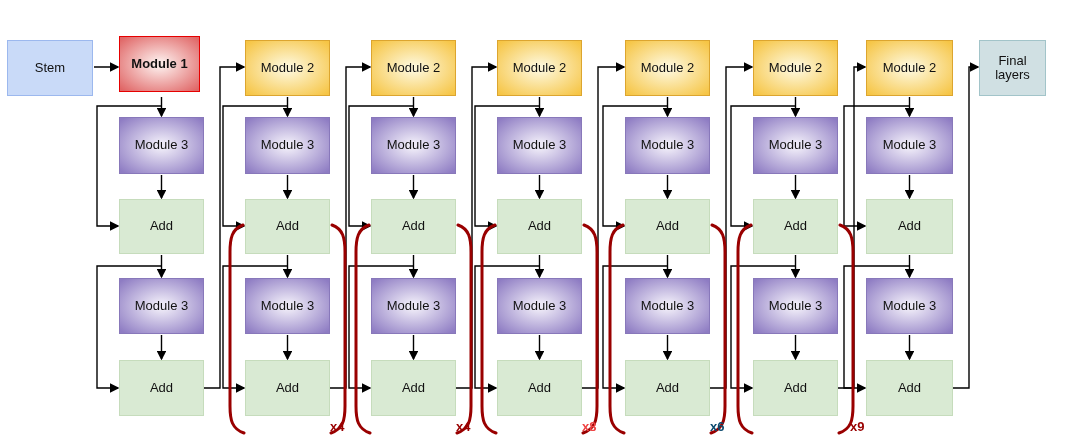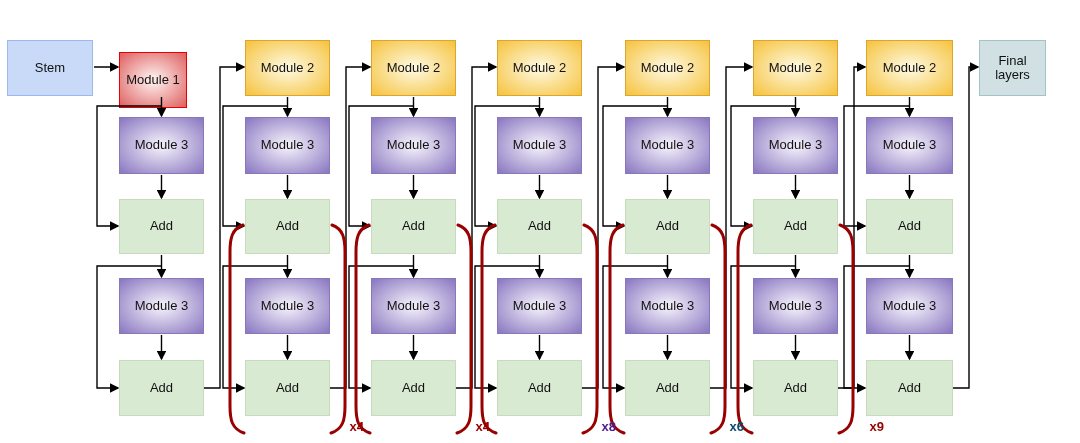--- a/index.html
+++ b/index.html
@@ -1,28 +1,28 @@
 <!DOCTYPE html>
 <html><head>
 <meta charset="utf-8">
 <style>
   html,body{margin:0;padding:0;background:#ffffff;}
   #stage{position:relative;width:1080px;height:443px;background:#ffffff;overflow:hidden;
          font-family:"Liberation Sans",sans-serif;border-radius:31px;}
   .node{position:absolute;box-sizing:border-box;display:flex;align-items:center;
         justify-content:center;font-size:13px;color:#111;text-align:center;line-height:1.1;}
   #connectors{position:absolute;left:0;top:0;width:1080px;height:443px;pointer-events:none;}
-  .repeat-label{position:absolute;width:34px;text-align:right;font-size:13px;font-weight:700;}
+  .repeat-label{position:absolute;width:34px;text-align:left;font-size:13px;font-weight:700;}
 </style>
 </head>
 <body>
 
 <div id="stage" style="background: rgb(255, 255, 255);">
     <div class="node" style="left: 7px; top: 40px; width: 86px; height: 56px; border: 1.5px solid rgb(156, 184, 238); background: rgb(201, 218, 248);">Stem</div>
-    <div class="node" style="left: 119px; top: 52px; width: 68px; height: 56px; border: 1.5px solid rgb(230, 0, 0); background: radial-gradient(rgb(251, 231, 229) 10%, rgb(224, 102, 102) 95%);">Module 1</div>
+    <div class="node" style="left: 119px; top: 36px; width: 81px; height: 56px; border: 1.5px solid rgb(230, 0, 0); background: radial-gradient(rgb(251, 231, 229) 10%, rgb(224, 102, 102) 95%); font-weight: bold;">Module 1</div>
     <div class="node" style="left: 119px; top: 117px; width: 85px; height: 57px; border: 1.5px solid rgb(136, 120, 186); background: radial-gradient(rgb(236, 232, 246) 10%, rgb(142, 124, 195) 95%);">Module 3</div>
     <div class="node" style="left: 119px; top: 199px; width: 85px; height: 55px; border: 1.5px solid rgb(198, 220, 188); background: rgb(217, 234, 211);">Add</div>
     <div class="node" style="left: 119px; top: 278px; width: 85px; height: 56px; border: 1.5px solid rgb(136, 120, 186); background: radial-gradient(rgb(236, 232, 246) 10%, rgb(142, 124, 195) 95%);">Module 3</div>
     <div class="node" style="left: 119px; top: 360px; width: 85px; height: 56px; border: 1.5px solid rgb(198, 220, 188); background: rgb(217, 234, 211);">Add</div>
     <div class="node" style="left: 245px; top: 40px; width: 85px; height: 56px; border: 1.5px solid rgb(220, 165, 47); background: radial-gradient(rgb(253, 245, 212) 10%, rgb(246, 197, 69) 95%);">Module 2</div>
     <div class="node" style="left: 245px; top: 117px; width: 85px; height: 57px; border: 1.5px solid rgb(136, 120, 186); background: radial-gradient(rgb(236, 232, 246) 10%, rgb(142, 124, 195) 95%);">Module 3</div>
     <div class="node" style="left: 245px; top: 199px; width: 85px; height: 55px; border: 1.5px solid rgb(198, 220, 188); background: rgb(217, 234, 211);">Add</div>
     <div class="node" style="left: 245px; top: 278px; width: 85px; height: 56px; border: 1.5px solid rgb(136, 120, 186); background: radial-gradient(rgb(236, 232, 246) 10%, rgb(142, 124, 195) 95%);">Module 3</div>
     <div class="node" style="left: 245px; top: 360px; width: 85px; height: 56px; border: 1.5px solid rgb(198, 220, 188); background: rgb(217, 234, 211);">Add</div>
     <div class="node" style="left: 371px; top: 40px; width: 85px; height: 56px; border: 1.5px solid rgb(220, 165, 47); background: radial-gradient(rgb(253, 245, 212) 10%, rgb(246, 197, 69) 95%);">Module 2</div>
@@ -113,16 +113,16 @@
       <path d="M458 225 C469 229 471 238 471 252 L471 406 C471 420 469 429 457 433" fill="none" stroke="#990000" stroke-width="3" stroke-linecap="round"></path>
       <path d="M495 225 C484 229 482 238 482 252 L482 406 C482 420 484 429 496 433" fill="none" stroke="#990000" stroke-width="3" stroke-linecap="round"></path>
       <path d="M584 225 C595 229 597 238 597 252 L597 406 C597 420 595 429 583 433" fill="none" stroke="#990000" stroke-width="3" stroke-linecap="round"></path>
       <path d="M623 225 C612 229 610 238 610 252 L610 406 C610 420 612 429 624 433" fill="none" stroke="#990000" stroke-width="3" stroke-linecap="round"></path>
       <path d="M712 225 C723 229 725 238 725 252 L725 406 C725 420 723 429 711 433" fill="none" stroke="#990000" stroke-width="3" stroke-linecap="round"></path>
       <path d="M751 225 C740 229 738 238 738 252 L738 406 C738 420 740 429 752 433" fill="none" stroke="#990000" stroke-width="3" stroke-linecap="round"></path>
       <path d="M840 225 C851 229 853 238 853 252 L853 406 C853 420 851 429 839 433" fill="none" stroke="#990000" stroke-width="3" stroke-linecap="round"></path>
     </svg>
     <span class="repeat-label" style="left: 330px; top: 419px; color: rgb(153, 0, 0);">x4</span>
     <span class="repeat-label" style="left: 456px; top: 419px; color: rgb(153, 0, 0);">x4</span>
-    <span class="repeat-label" style="left: 582px; top: 419px; color: #4c1d95;">x8</span>
+    <span class="repeat-label" style="left: 582px; top: 419px; color: #ef4444;">x8</span>
     <span class="repeat-label" style="left: 710px; top: 419px; color: #0c4a6e;">x6</span>
     <span class="repeat-label" style="left: 850px; top: 419px; color: rgb(153, 0, 0);">x9</span>
   </div>
 
 </body></html>

